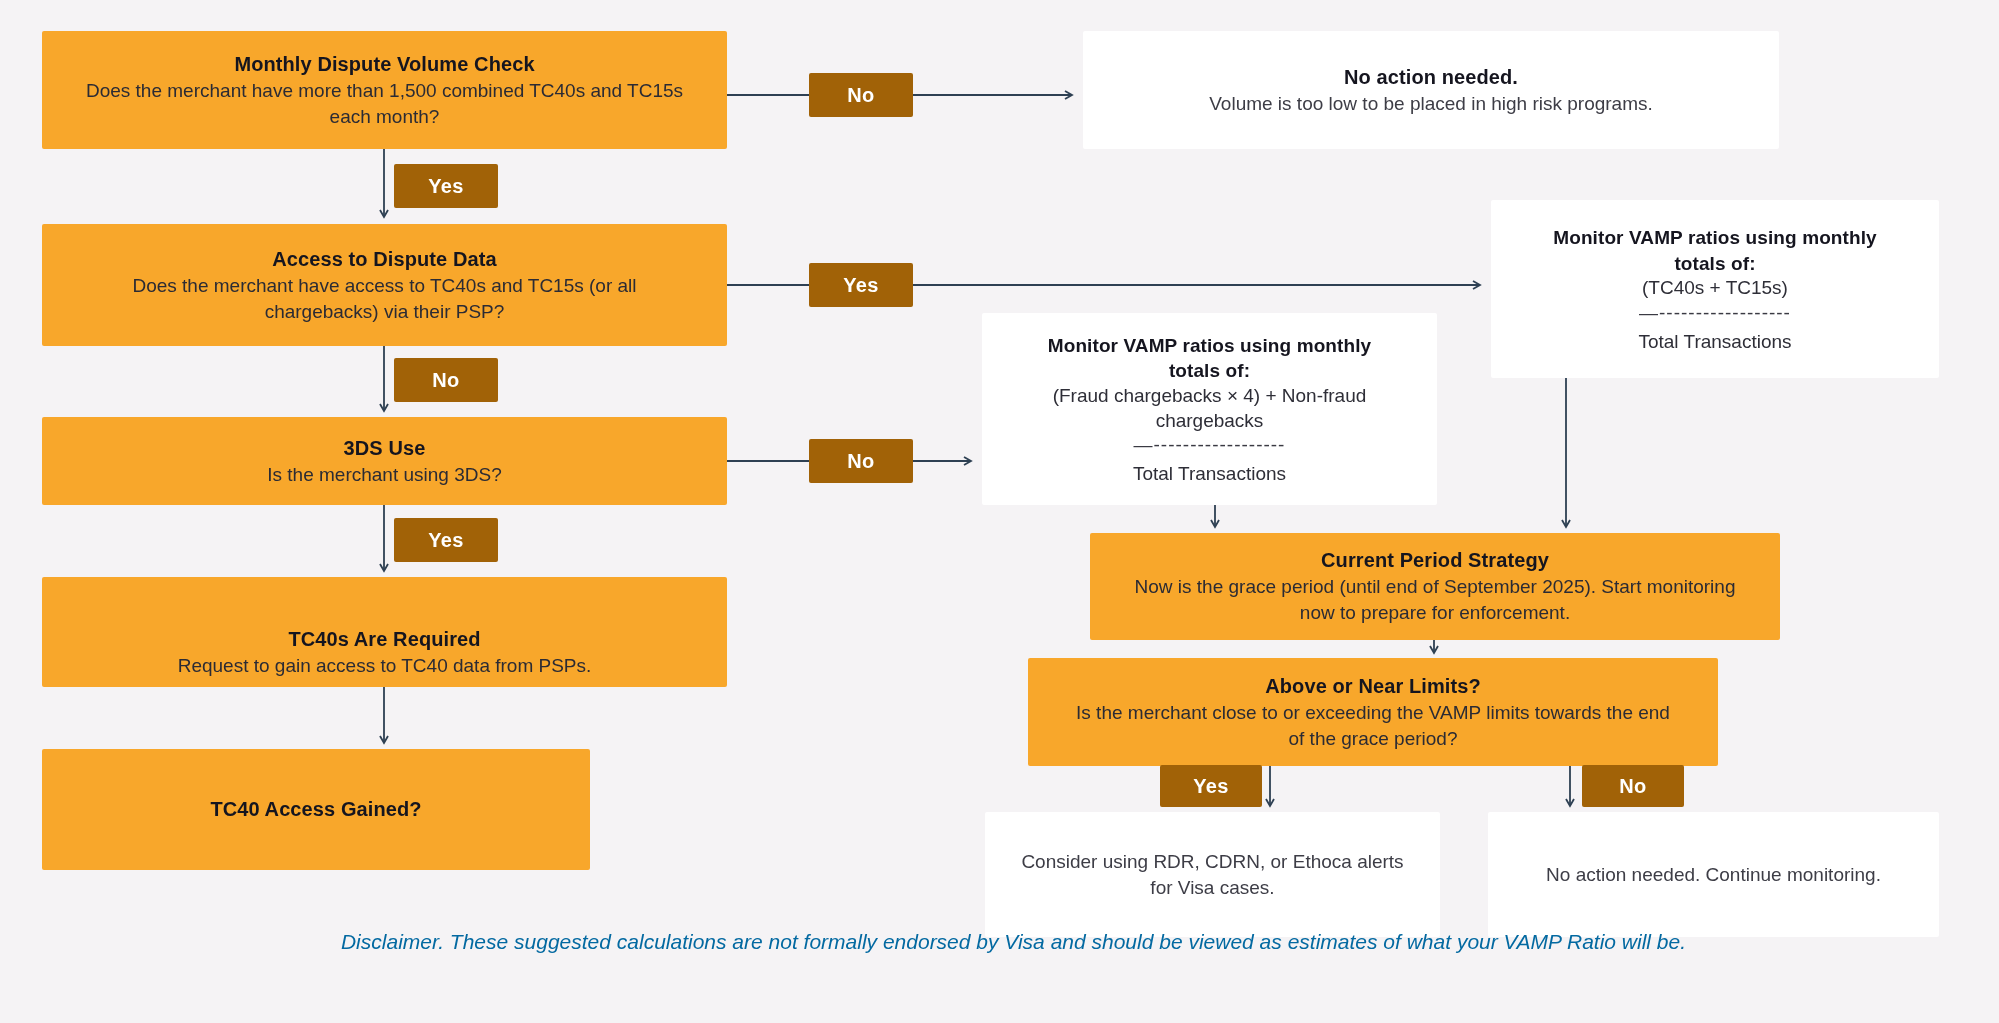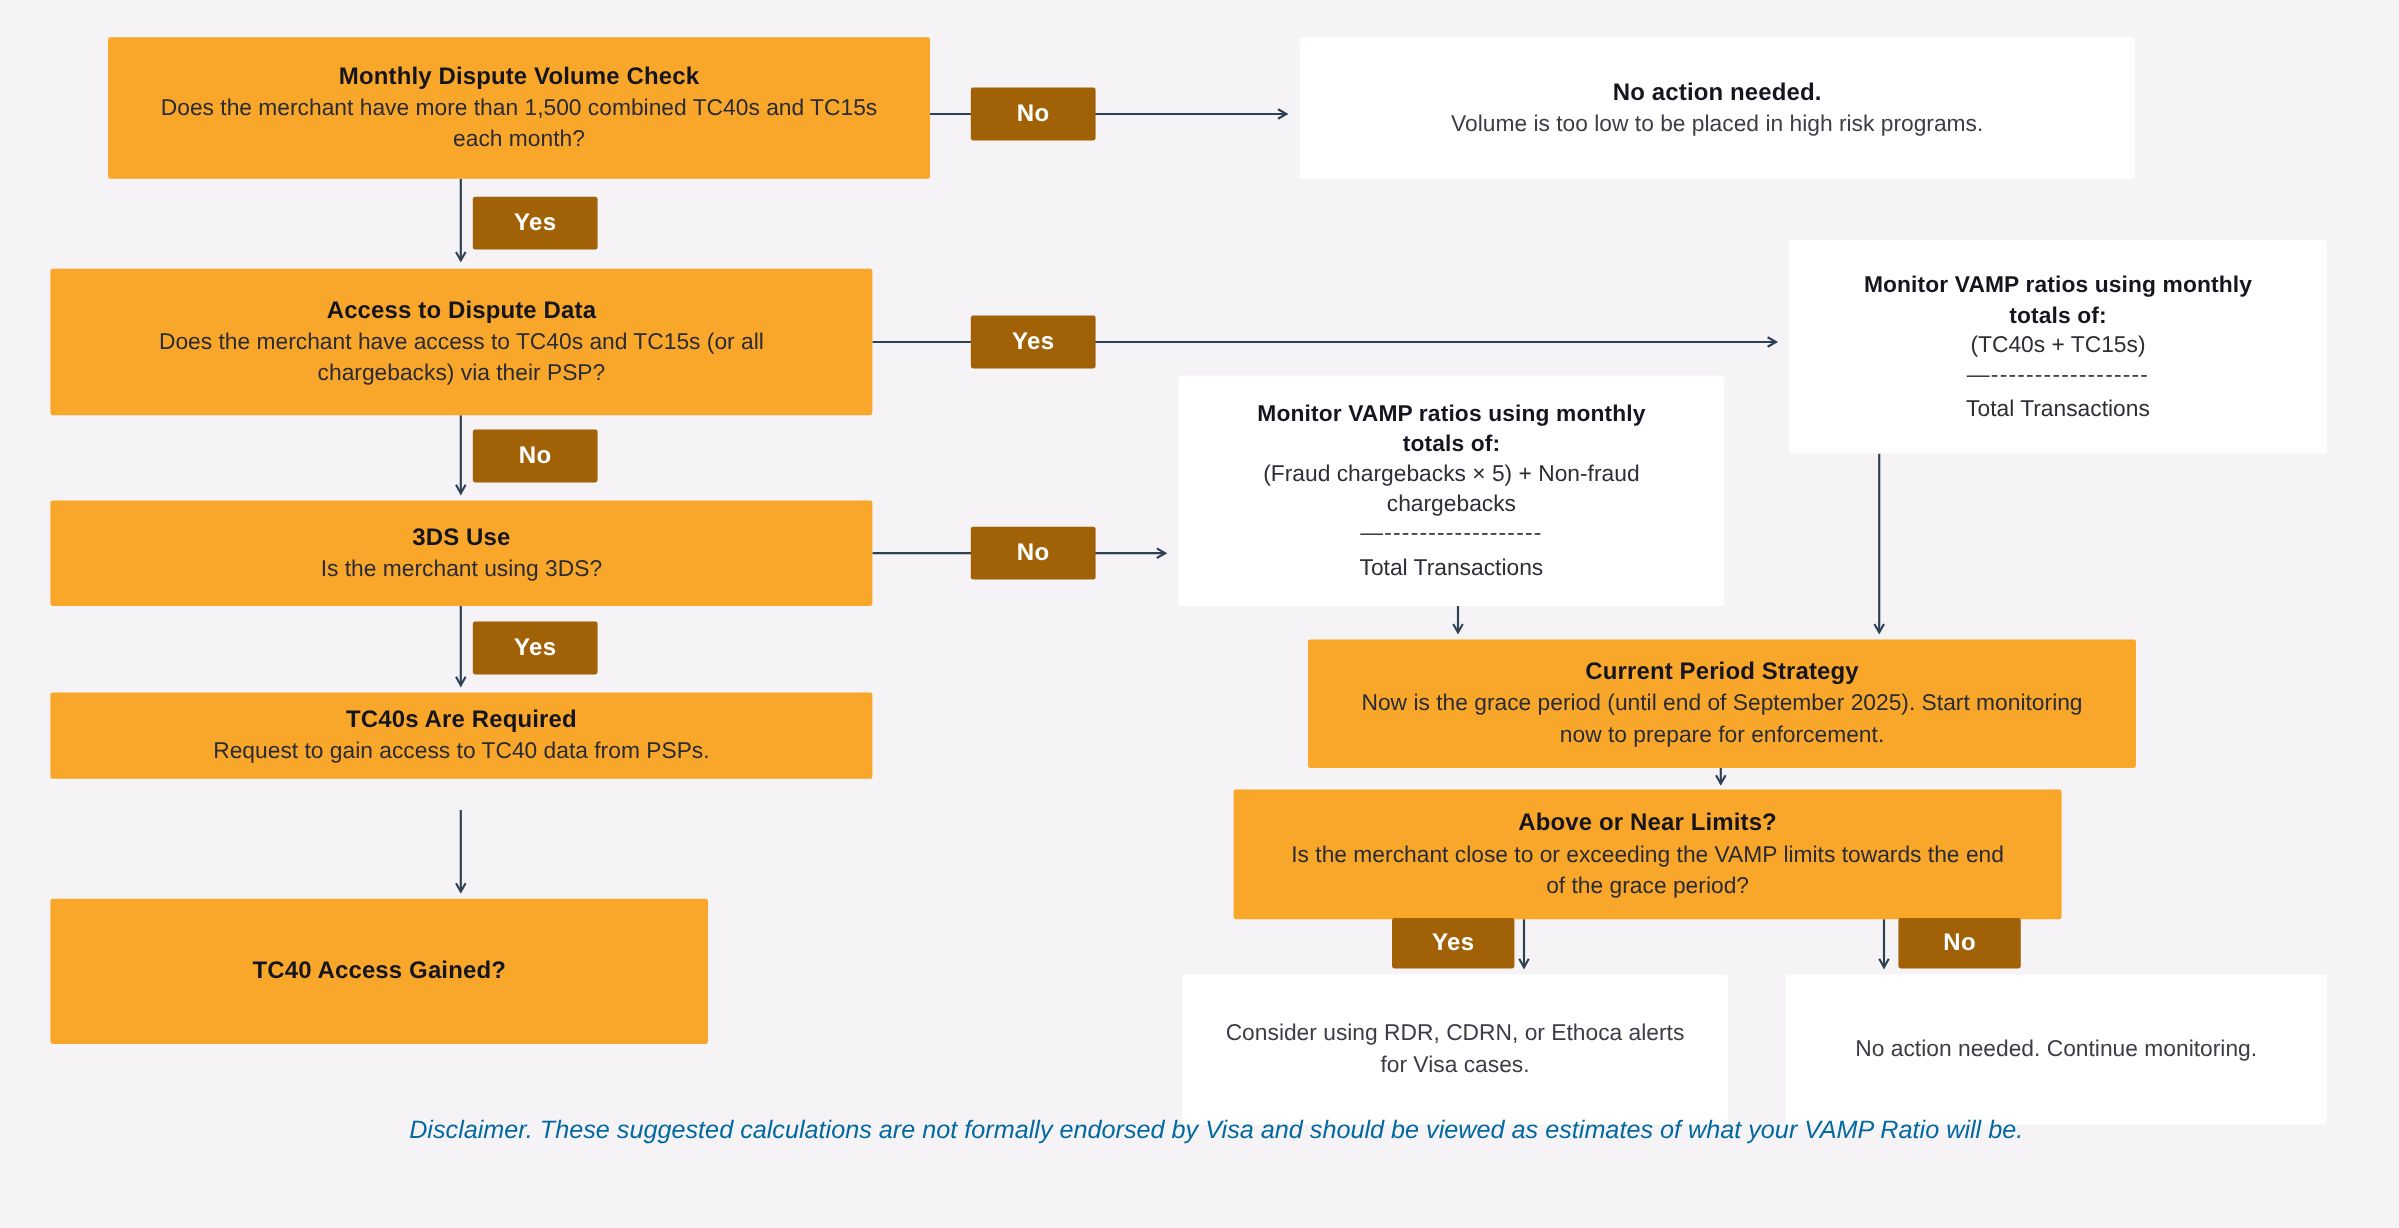--- a/index.html
+++ b/index.html
@@ -60,24 +60,24 @@
     justify-content: center;
     background: #a16207;
     color: #ffffff;
     font-weight: 700;
     font-size: 20px;
     border-radius: 2px;
     letter-spacing: 0.3px;
   }
 
   
-  .n-volume   { left: 42px;  top: 31px;  width: 685px; height: 118px; margin-left: 48px; }
+  .n-volume   { left: 42px;  top: 31px;  width: 685px; height: 118px; }
   .n-access   { left: 42px;  top: 224px; width: 685px; height: 122px; }
   .n-3ds      { left: 42px;  top: 417px; width: 685px; height: 88px;  }
-  .n-required { left: 42px;  top: 577px; width: 685px; height: 72px;  }
+  .n-required { left: 42px;  top: 577px; width: 685px; height: 110px; justify-content: flex-end;  }
   .n-gained   { left: 42px;  top: 749px; width: 548px; height: 121px; }
   .n-volume .node__body,
   .n-access .node__body { max-width: 600px; }
   .n-gained .node__body { max-width: 650px; }
 
   
   .n-noaction  { left: 1083px; top: 31px;  width: 696px; height: 118px; }
   .n-monitorTR { left: 1491px; top: 200px; width: 448px; height: 178px; }
   .n-monitorTR .node__title { font-size: 19px; max-width: 380px; }
   .n-monitorMID{ left: 982px;  top: 313px; width: 455px; height: 192px; }
@@ -171,21 +171,21 @@
 
   <div class="node node--white n-monitorTR">
     <div class="node__title">Monitor VAMP ratios using monthly totals of:</div>
     <div class="formula__numerator">(TC40s + TC15s)</div>
     <div class="formula__divider">—------------------</div>
     <div class="formula__denominator">Total Transactions</div>
   </div>
 
   <div class="node node--white n-monitorMID">
     <div class="node__title">Monitor VAMP ratios using monthly totals of:</div>
-    <div class="formula__numerator">(Fraud chargebacks × 5) + Non-fraud chargebacks</div>
+    <div class="formula__numerator">(Fraud chargebacks × 4) + Non-fraud chargebacks</div>
     <div class="formula__divider">—------------------</div>
     <div class="formula__denominator">Total Transactions</div>
   </div>
 
   <div class="node node--orange n-current">
     <div class="node__title">Current Period Strategy</div>
     <div class="node__body">Now is the grace period (until end of September 2025). Start monitoring now to prepare for enforcement.</div>
   </div>
 
   <div class="node node--orange n-limits">

